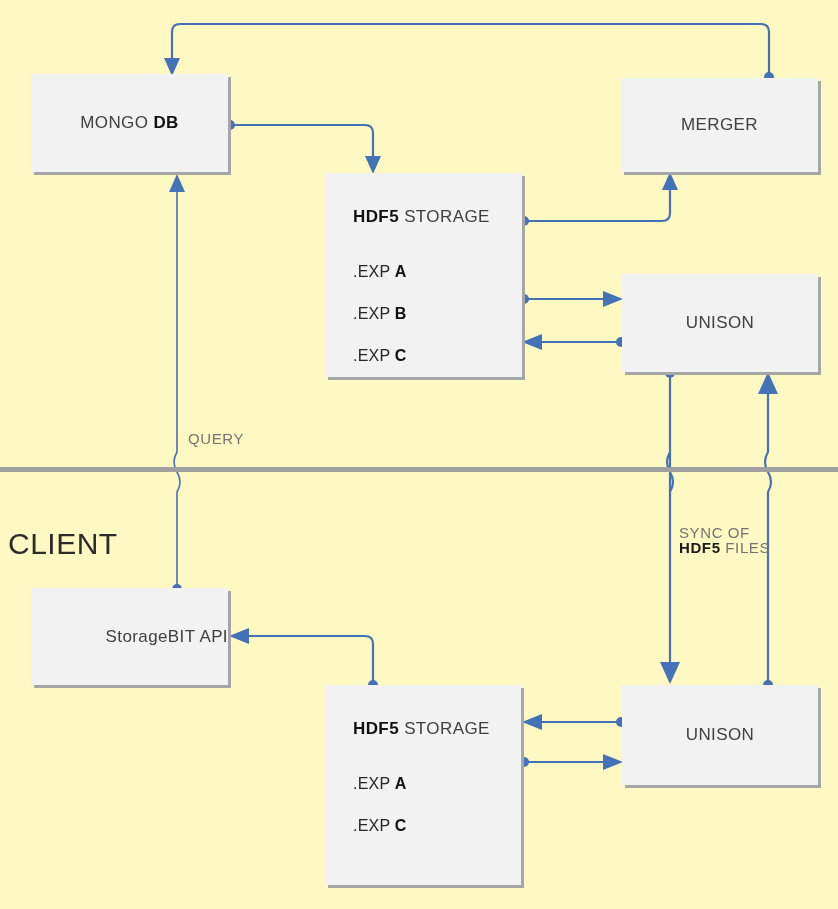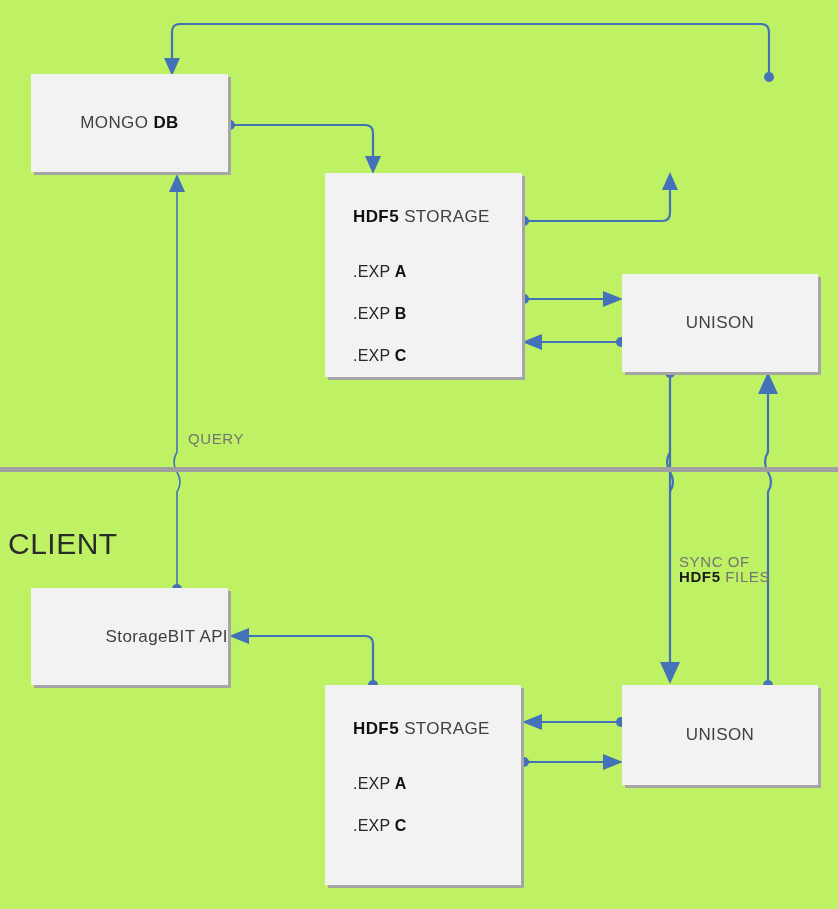--- a/index.html
+++ b/index.html
@@ -4,21 +4,21 @@
 <style>
   html,body{margin:0;padding:0;background:#ffffff;}
   body{
     font-family:"Liberation Sans", sans-serif;
     -webkit-font-smoothing:antialiased;
   }
   #canvas{
     position:relative;
     width:838px;
     height:909px;
-    background:#bef264;
+    background:#fef9c3;
     overflow:hidden;
   }
   
   .node{
     position:absolute;
     background:#f2f2f2;
     box-sizing:border-box;
     box-shadow:3px 3px 0 0 #a6a6a6;
     display:flex;
     flex-direction:column;
@@ -156,39 +156,42 @@
 
     <line x1="525" y1="762" x2="605" y2="762"></line>
     <circle class="dot" cx="524" cy="762" r="5"></circle>
     <polygon class="head" points="623,762 603,754 603,770"></polygon>
   </svg>
 
   <div class="node center" style="left:31px; top:74px; width:197px; height:98px;">
     <div class="node-title"><span class="lt">MONGO</span> <span class="bd">DB</span></div>
   </div>
 
+  <div class="node center" style="left:621px; top:78px; width:197px; height:94px;">
+    <div class="node-title"><span class="lt">MERGER</span></div>
+  </div>
 
   <div class="node topleft" style="left:325px; top:173px; width:197px; height:204px;">
     <div class="node-title"><span class="bd">HDF5</span> <span class="lt">STORAGE</span></div>
     <div class="exp-list">
       <div class="exp-item"><span>.EXP</span> <span class="bd">A</span></div>
       <div class="exp-item"><span>.EXP</span> <span class="bd">B</span></div>
       <div class="exp-item"><span>.EXP</span> <span class="bd">C</span></div>
     </div>
   </div>
 
   <div class="node center" style="left:622px; top:274px; width:196px; height:98px;">
     <div class="node-title"><span class="lt">UNISON</span></div>
   </div>
 
   <div class="divider" style="top:467px;"></div>
   <div class="zone-label lightw" style="left:8px; top:495px;">CLIENT</div>
 
   <div class="edge-label" style="left:188px; top:431px;">QUERY</div>
-  <div class="edge-label" style="left:679px; top:554px;">
+  <div class="edge-label" style="left:679px; top:525px;">
     <span>SYNC OF</span><br>
     <span class="bd">HDF5</span><span> FILES</span>
   </div>
 
   <div class="node center" style="left:31px; top:588px; width:197px; height:97px;align-items:flex-end;">
     <div class="node-title"><span class="lt">StorageBIT API</span></div>
   </div>
 
   <div class="node topleft" style="left:325px; top:685px; width:196px; height:200px;">
     <div class="node-title"><span class="bd">HDF5</span> <span class="lt">STORAGE</span></div>

